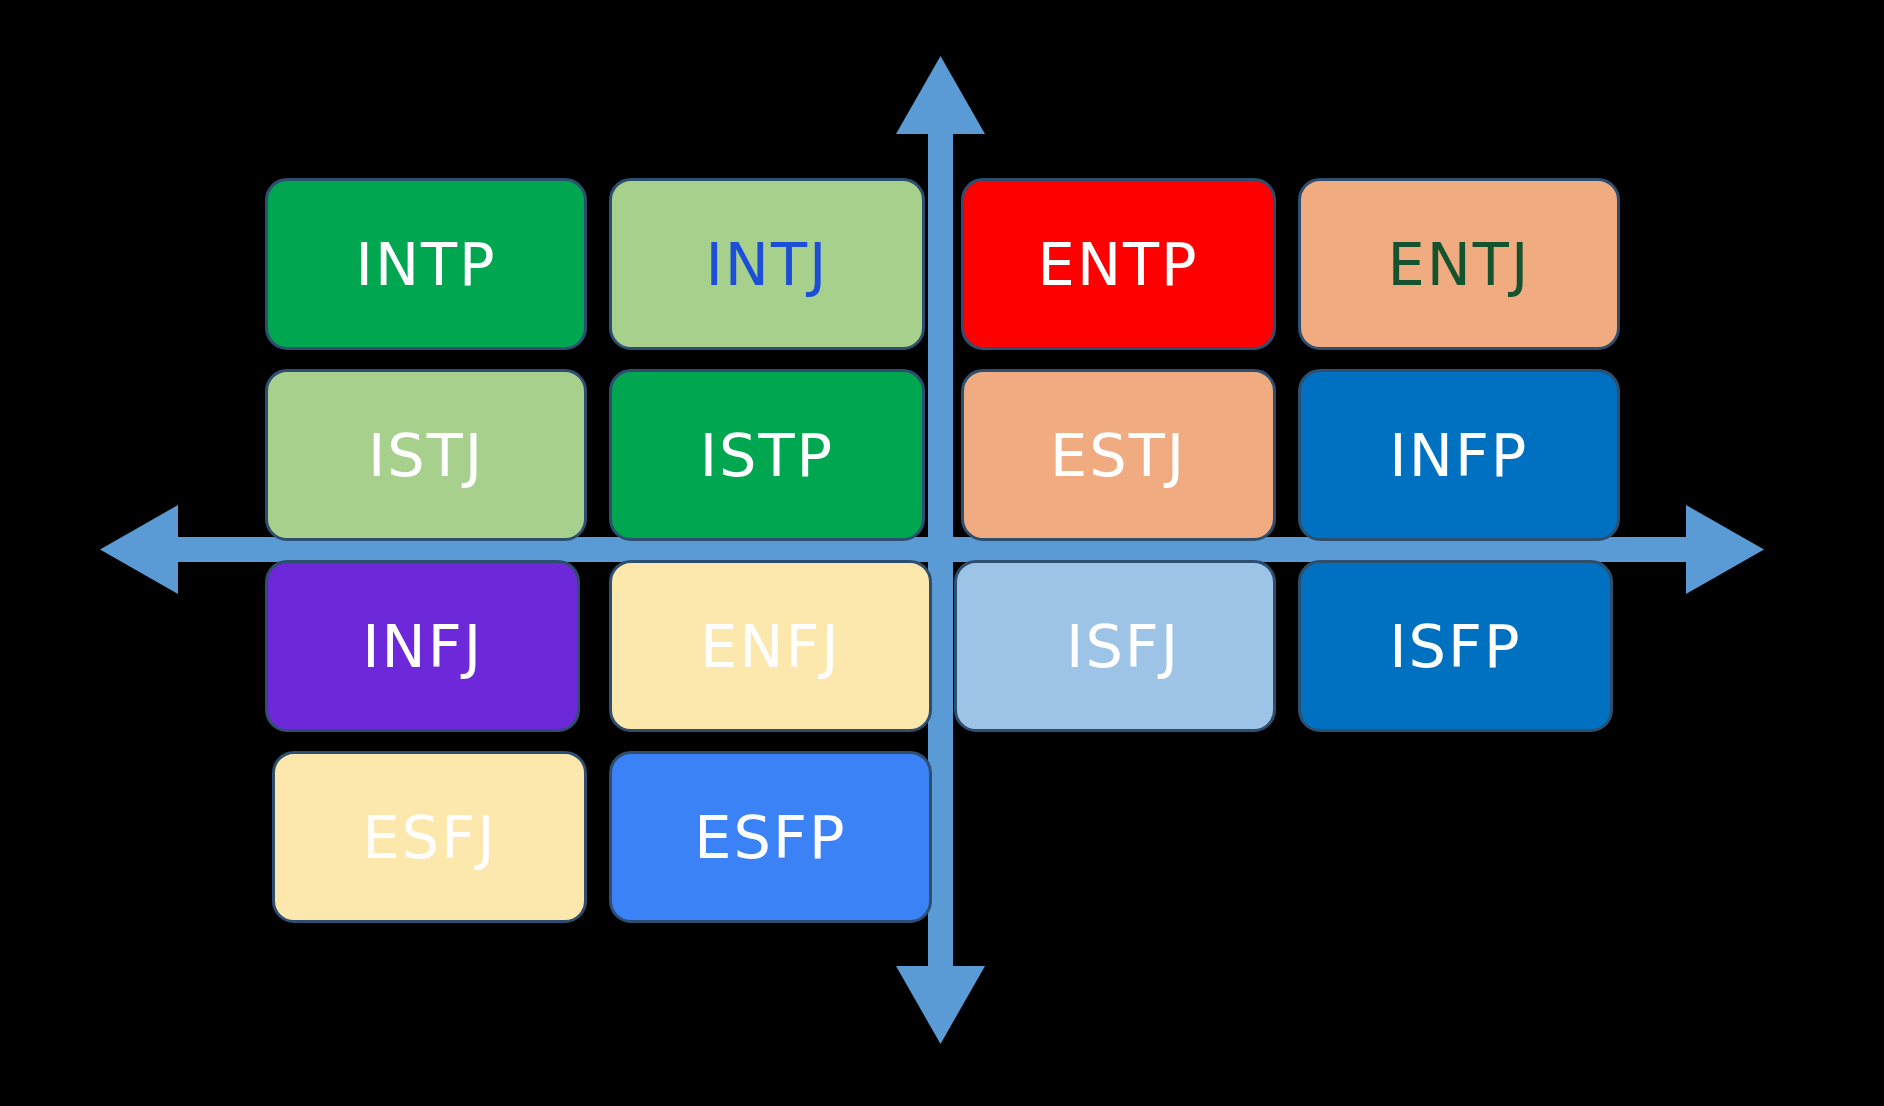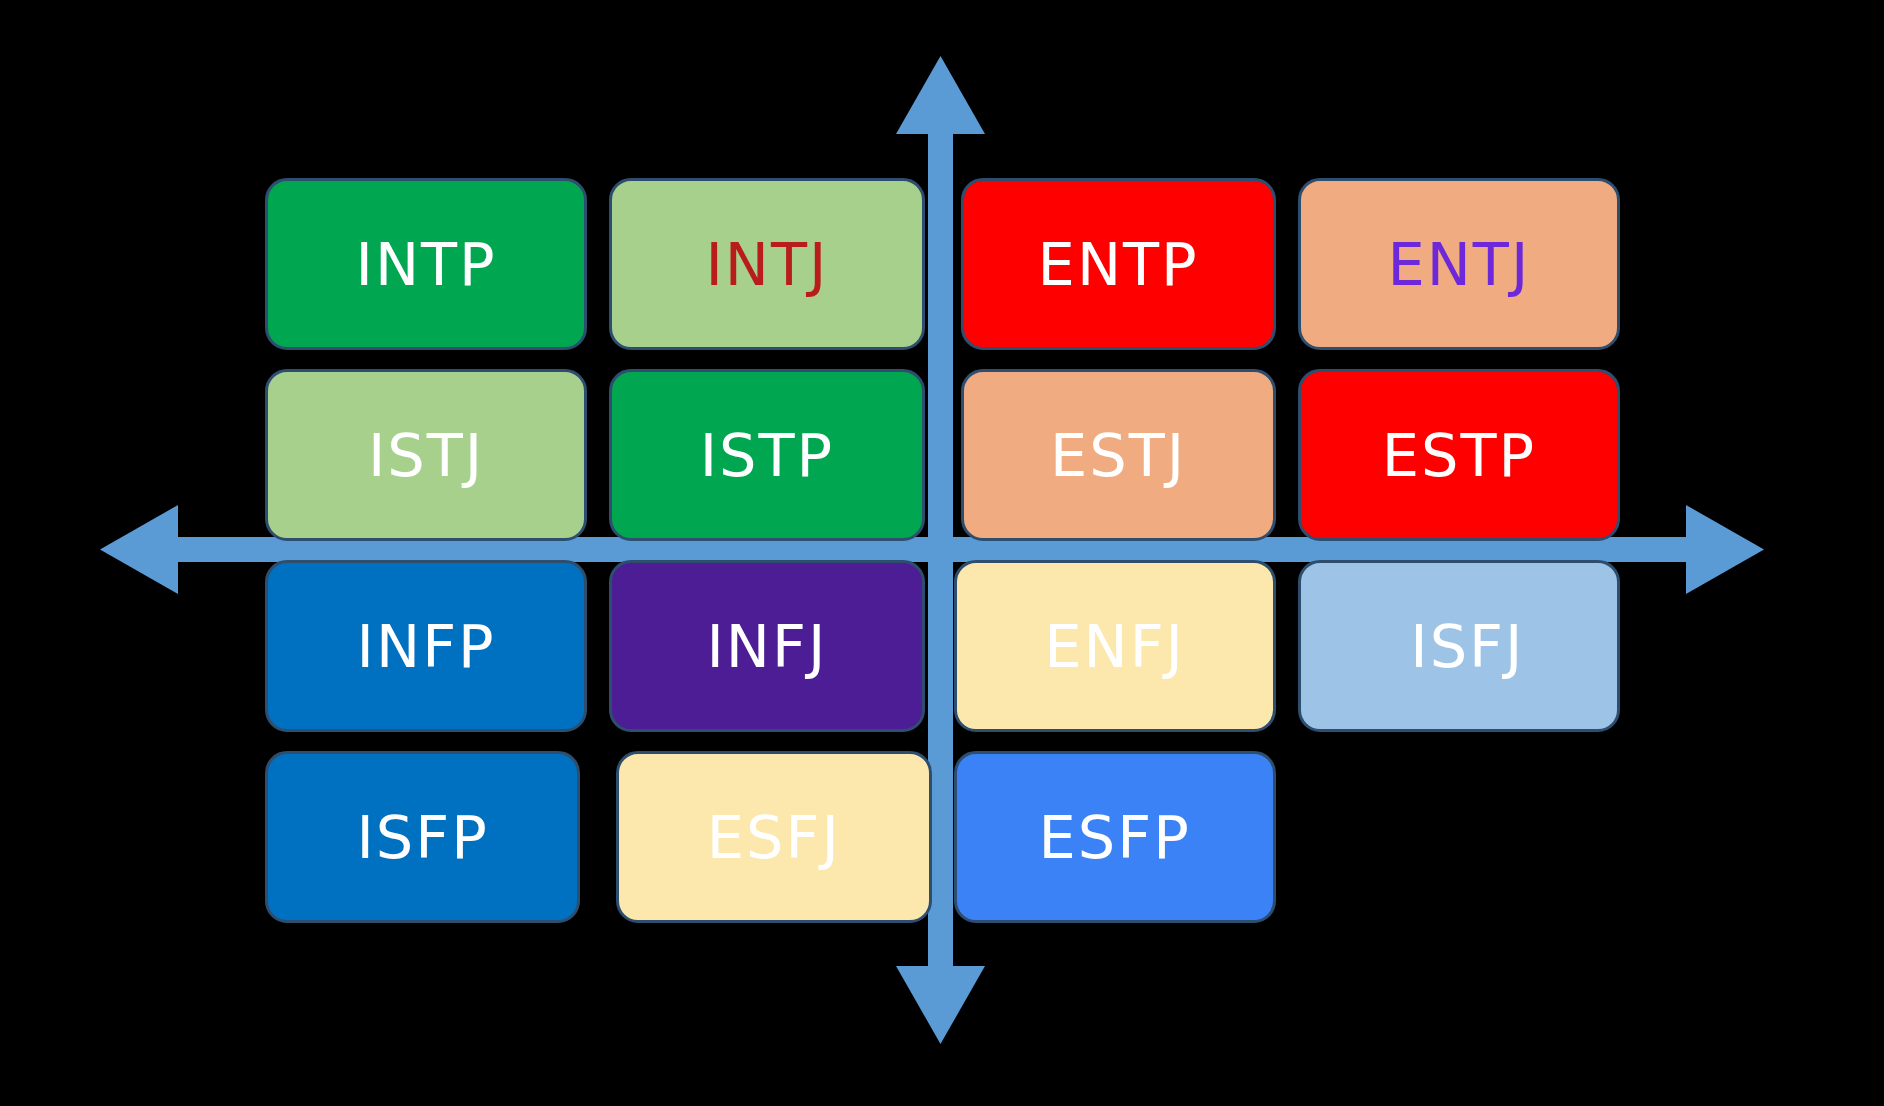--- a/index.html
+++ b/index.html
@@ -90,46 +90,43 @@
 
     <polygon points="1764,549.5 1686,505 1686,594" fill="#5b9bd5"></polygon>
   </svg>
 
   <div id="type-grid">
 
     <div class="type-box col-1" style="background: rgb(0, 166, 80); border-color: rgb(45, 78, 111);">
       <span class="type-label" style="color: rgb(255, 255, 255);">INTP</span>
     </div>
     <div class="type-box col-2" style="background: rgb(168, 208, 141); border-color: rgb(45, 78, 111);">
-      <span class="type-label" style="color: #b91c1c;">INTJ</span>
+      <span class="type-label" style="color: #1d4ed8;">INTJ</span>
     </div>
     <div class="type-box col-3" style="background: rgb(254, 0, 0); border-color: rgb(45, 78, 111);">
       <span class="type-label" style="color: rgb(255, 255, 255);">ENTP</span>
     </div>
     <div class="type-box col-4" style="background: rgb(240, 171, 128); border-color: rgb(45, 78, 111);">
-      <span class="type-label" style="color: #6d28d9;">ENTJ</span>
+      <span class="type-label" style="color: #14532d;">ENTJ</span>
     </div>
 
     <div class="type-box col-1" style="background: rgb(168, 208, 141); border-color: rgb(45, 78, 111);">
       <span class="type-label" style="color: rgb(255, 255, 255);">ISTJ</span>
     </div>
     <div class="type-box col-2" style="background: rgb(0, 166, 80); border-color: rgb(45, 78, 111);">
       <span class="type-label" style="color: rgb(255, 255, 255);">ISTP</span>
     </div>
     <div class="type-box col-3" style="background: rgb(240, 171, 128); border-color: rgb(45, 78, 111);">
       <span class="type-label" style="color: rgb(255, 255, 255);">ESTJ</span>
     </div>
-    <div class="type-box col-4" style="background: rgb(254, 0, 0); border-color: rgb(45, 78, 111);">
-      <span class="type-label" style="color: rgb(255, 255, 255);">ESTP</span>
-    </div>
 
     <div class="type-box col-1" style="background: rgb(0, 112, 192); border-color: rgb(45, 78, 111);">
       <span class="type-label" style="color: rgb(255, 255, 255);">INFP</span>
     </div>
-    <div class="type-box col-2" style="background: #4c1d95; border-color: rgb(45, 78, 111);">
+    <div class="type-box col-2" style="background: #6d28d9; border-color: rgb(45, 78, 111);">
       <span class="type-label" style="color: rgb(255, 255, 255);">INFJ</span>
     </div>
     <div class="type-box col-4" style="background: rgb(252, 232, 173); border-color: rgb(45, 78, 111);">
       <span class="type-label" style="color: rgb(255, 255, 255);">ENFJ</span>
     </div>
 
     <div class="type-box col-1" style="background: rgb(157, 195, 230); border-color: rgb(45, 78, 111);">
       <span class="type-label" style="color: rgb(255, 255, 255); margin-left: 17px;">ISFJ</span>
     </div>
     <div class="type-box col-2" style="background: rgb(0, 112, 192); border-color: rgb(45, 78, 111);">

